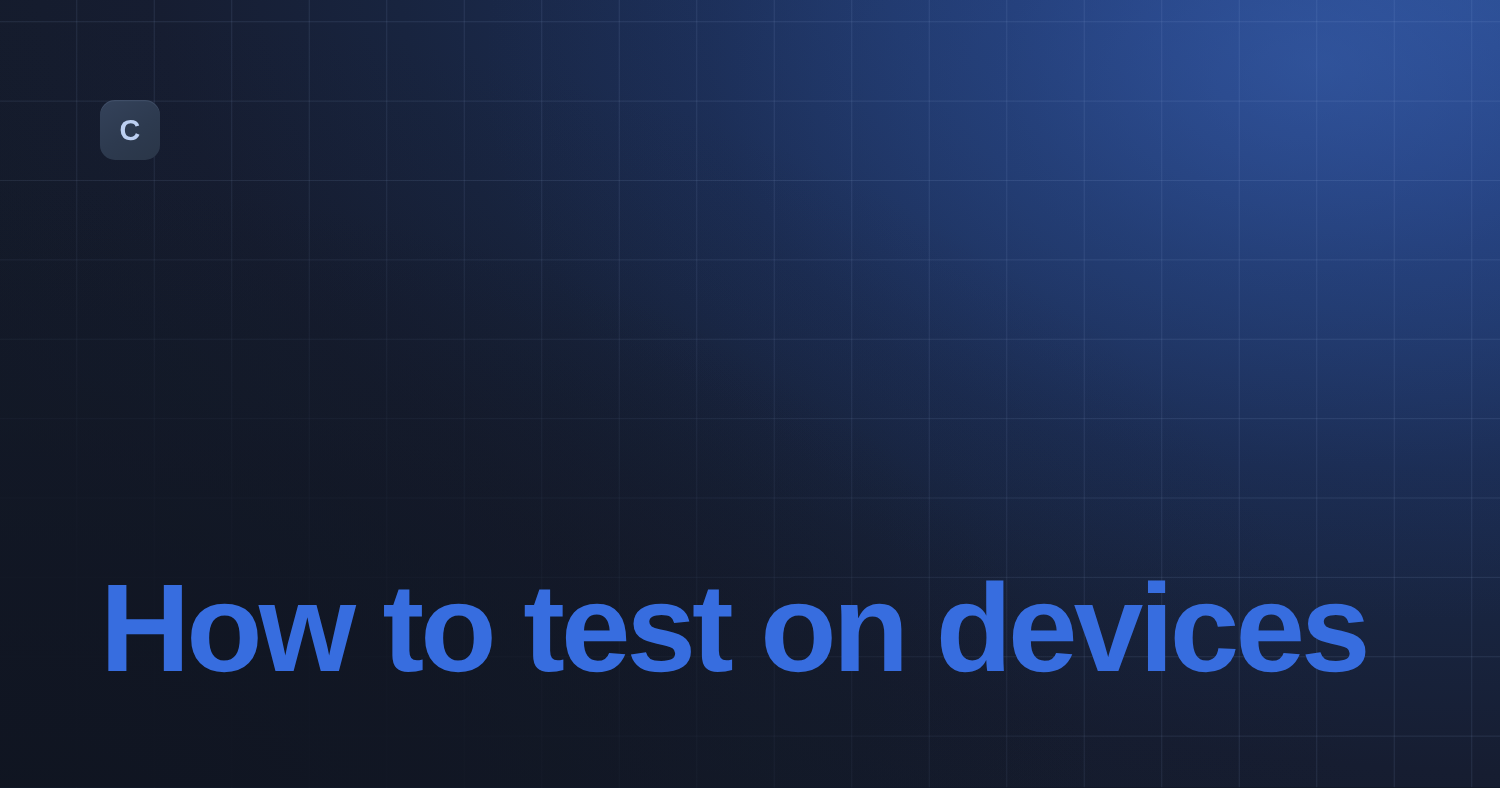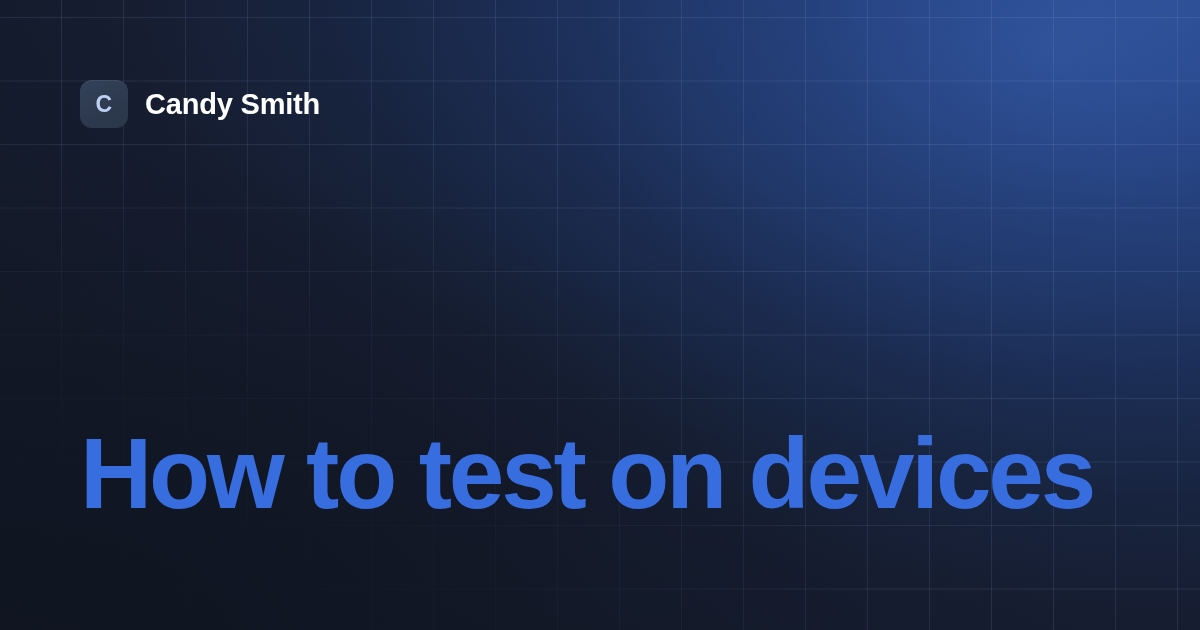--- a/index.html
+++ b/index.html
@@ -152,21 +152,21 @@
     line-height:1;
     color:#ffffff;
     letter-spacing:-0.2px;
     white-space:nowrap;
   }
 
   .headline {
     position:absolute;
     left:80px;
     right:80px;
-    top:420px;
+    top:450px;
     font-family:"Liberation Sans", sans-serif;
     font-size:100px;
     font-weight:700;
     line-height:1.06;
     letter-spacing:-3.2px;
     color:#376ddf;
     white-space:nowrap;
   }
 </style>
 </head>
@@ -180,19 +180,18 @@
   <div class="bg-grid"></div>
   <div class="bg-grid-mask"></div>
   <div class="bg-vignette"></div>
 
   <div class="content">
 
     <div class="author">
       <div class="avatar">
         <span class="avatar-letter">C</span>
       </div>
-      <span class="author-name">Candy Smith</span>
     </div>
 
     <h1 class="headline">How to test on devices</h1>
 
   </div>
 </div>
 
 </body></html>

